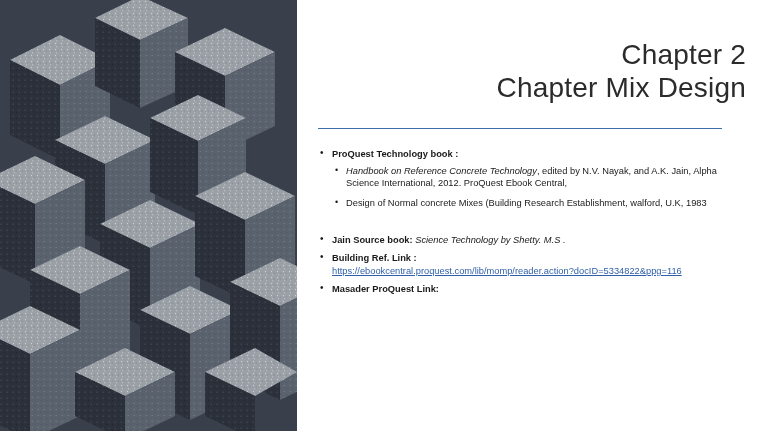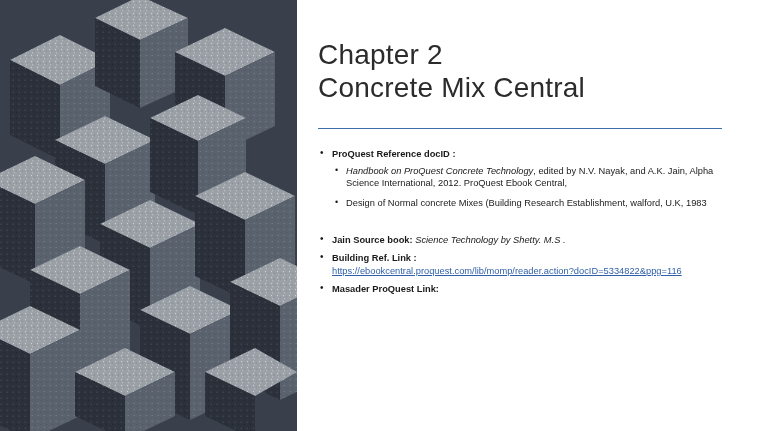--- a/index.html
+++ b/index.html
@@ -39,23 +39,24 @@
   
   .content {
     position: absolute;
     left: 318px;
     top: 0;
     width: 432px;
     height: 431px;
   }
   .title-block {
     position: absolute;
-    left: 0;
+    left: 16px;
     top: 38px;
     width: 412px;
+    text-align: right;
   }
   .title-line {
     font-family: "Liberation Sans", sans-serif;
     font-size: 28px;
     line-height: 33px;
     color: #2b2b2b;
     font-weight: 400;
     letter-spacing: 0.2px;
   }
   .title-rule {
@@ -244,33 +245,33 @@
           <polygon points="205,372 255,396 255,440 205,416" fill="url(#speckdark)"></polygon>
         </g>
       </g>
     </svg>
   </div>
 
   <div class="content">
 
     <div class="title-block">
       <div class="title-line">Chapter 2</div>
-      <div class="title-line">Concrete Mix Central</div>
+      <div class="title-line">Chapter Mix Design</div>
     </div>
 
     <div class="title-rule"></div>
 
     <div class="body-block">
       <ul class="lvl1">
 
         <li>
-          <span class="bold">ProQuest Reference docID :</span>
+          <span class="bold">ProQuest Technology book :</span>
           <ul class="lvl2">
             <li>
-              <span class="italic">Handbook on ProQuest Concrete Technology</span><span>, edited by N.V. Nayak, and A.K. Jain, Alpha Science International, 2012. ProQuest Ebook Central,</span>
+              <span class="italic">Handbook on Reference Concrete Technology</span><span>, edited by N.V. Nayak, and A.K. Jain, Alpha Science International, 2012. ProQuest Ebook Central,</span>
             </li>
             <li>
               <span>Design of Normal concrete Mixes (Building Research Establishment, walford, U.K, 1983</span>
             </li>
           </ul>
         </li>
 
         <li class="li-nobullet">
           <span class="spacer" style="display:block"></span>
         </li>

